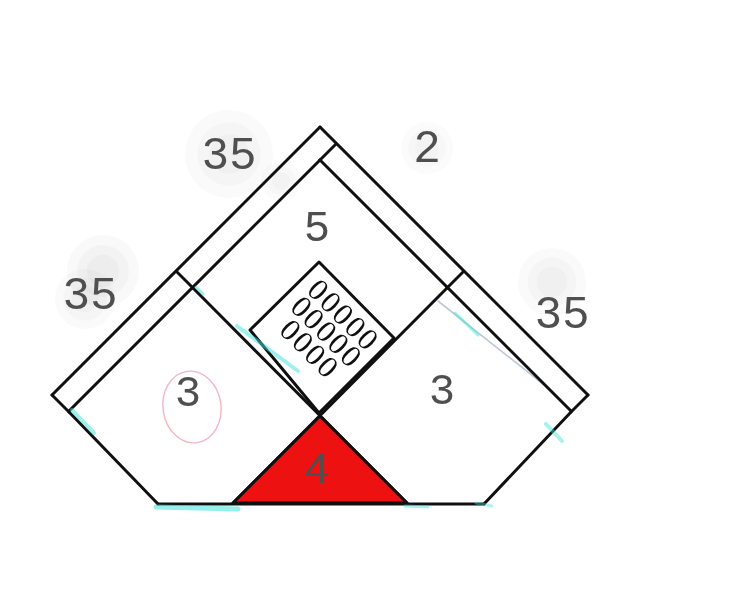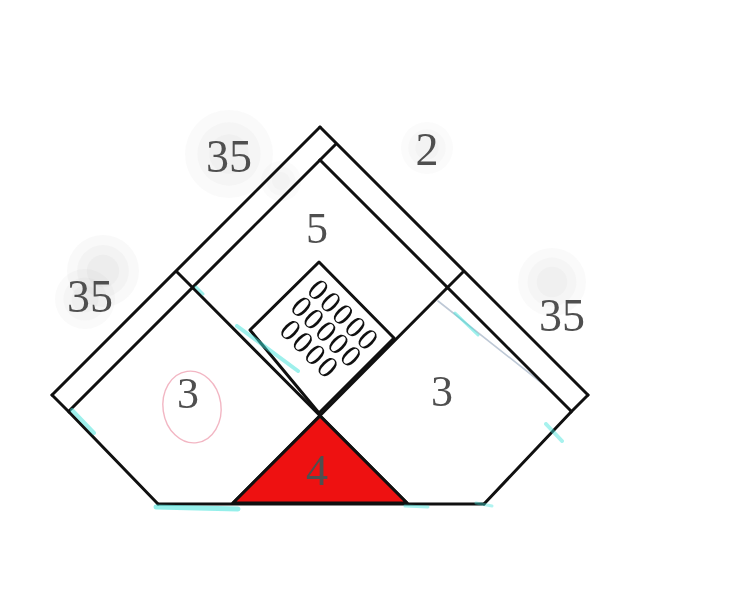--- a/index.html
+++ b/index.html
@@ -8,21 +8,21 @@
     width:738px;height:614px;
     background:#ffffff;
     overflow:hidden;
     font-family:"Liberation Serif", serif;
   }
   .stage svg{position:absolute;left:0;top:0;}
   .label-layer{position:absolute;left:0;top:0;width:100%;height:100%;pointer-events:none;}
   .num-label{
     position:absolute;
     transform:translate(-50%,-50%);
-    font-family:Liberation Serif, serif;
+    font-family:Liberation Mono, monospace;
     color:#4f4f4f;
     line-height:1;
     white-space:nowrap;
   }
 </style>
 </head>
 <body>
 
 <div class="stage">
   <svg width="738" height="614" viewBox="0 0 738 614" xmlns="http://www.w3.org/2000/svg">

